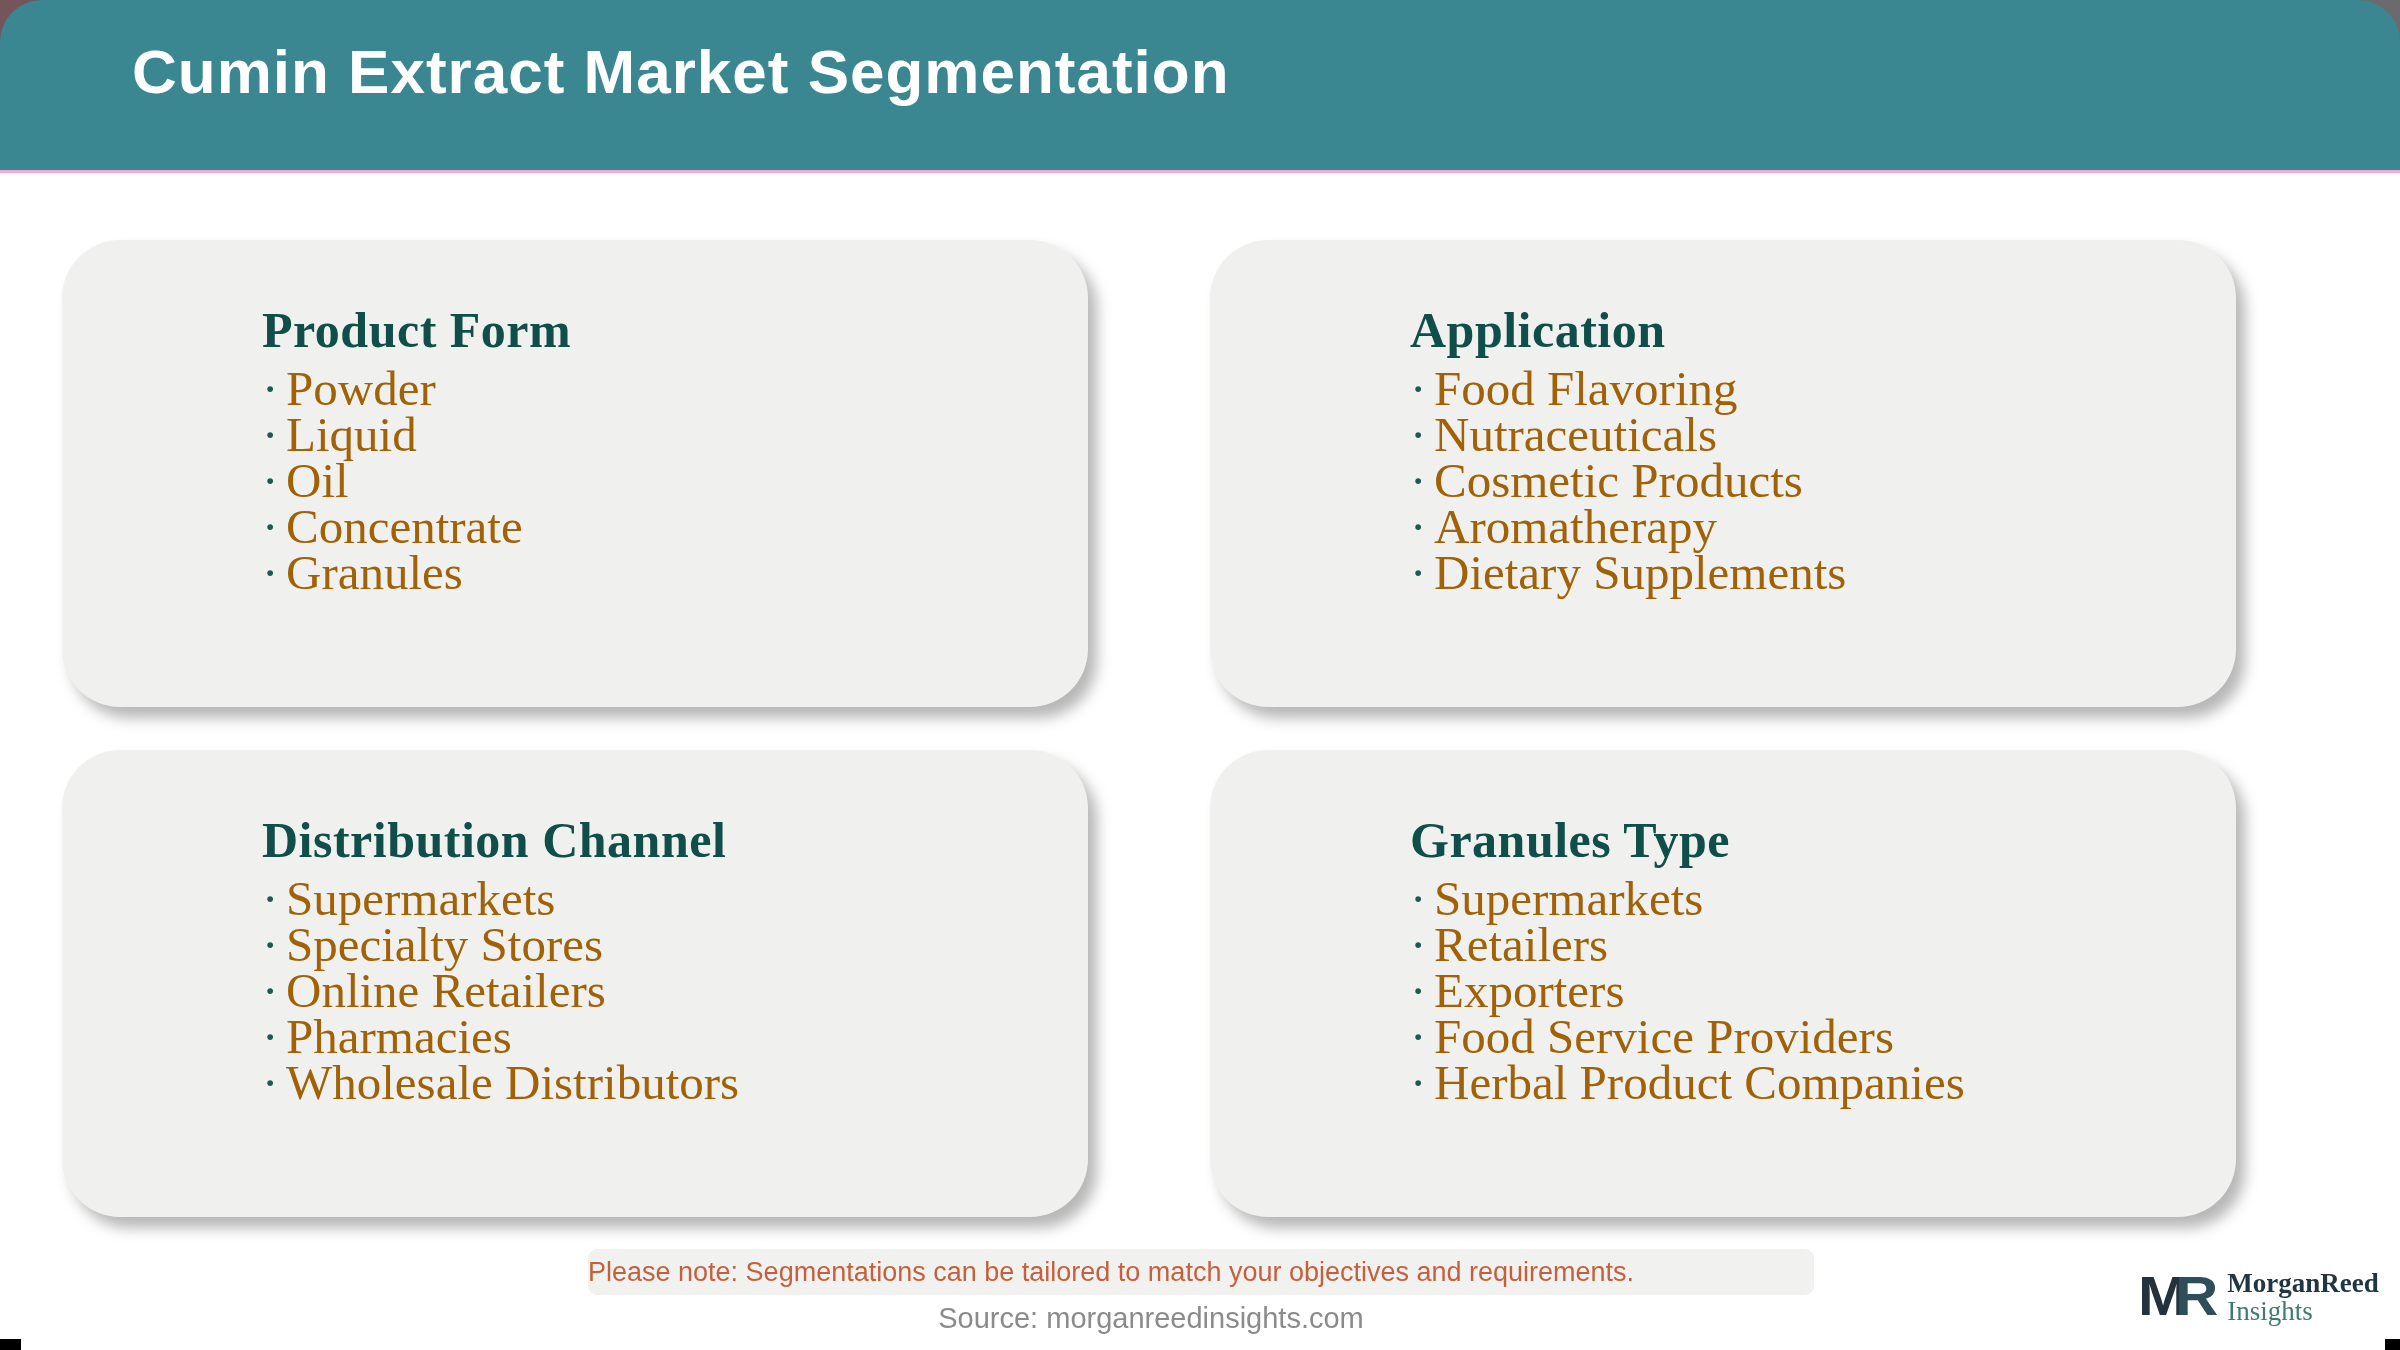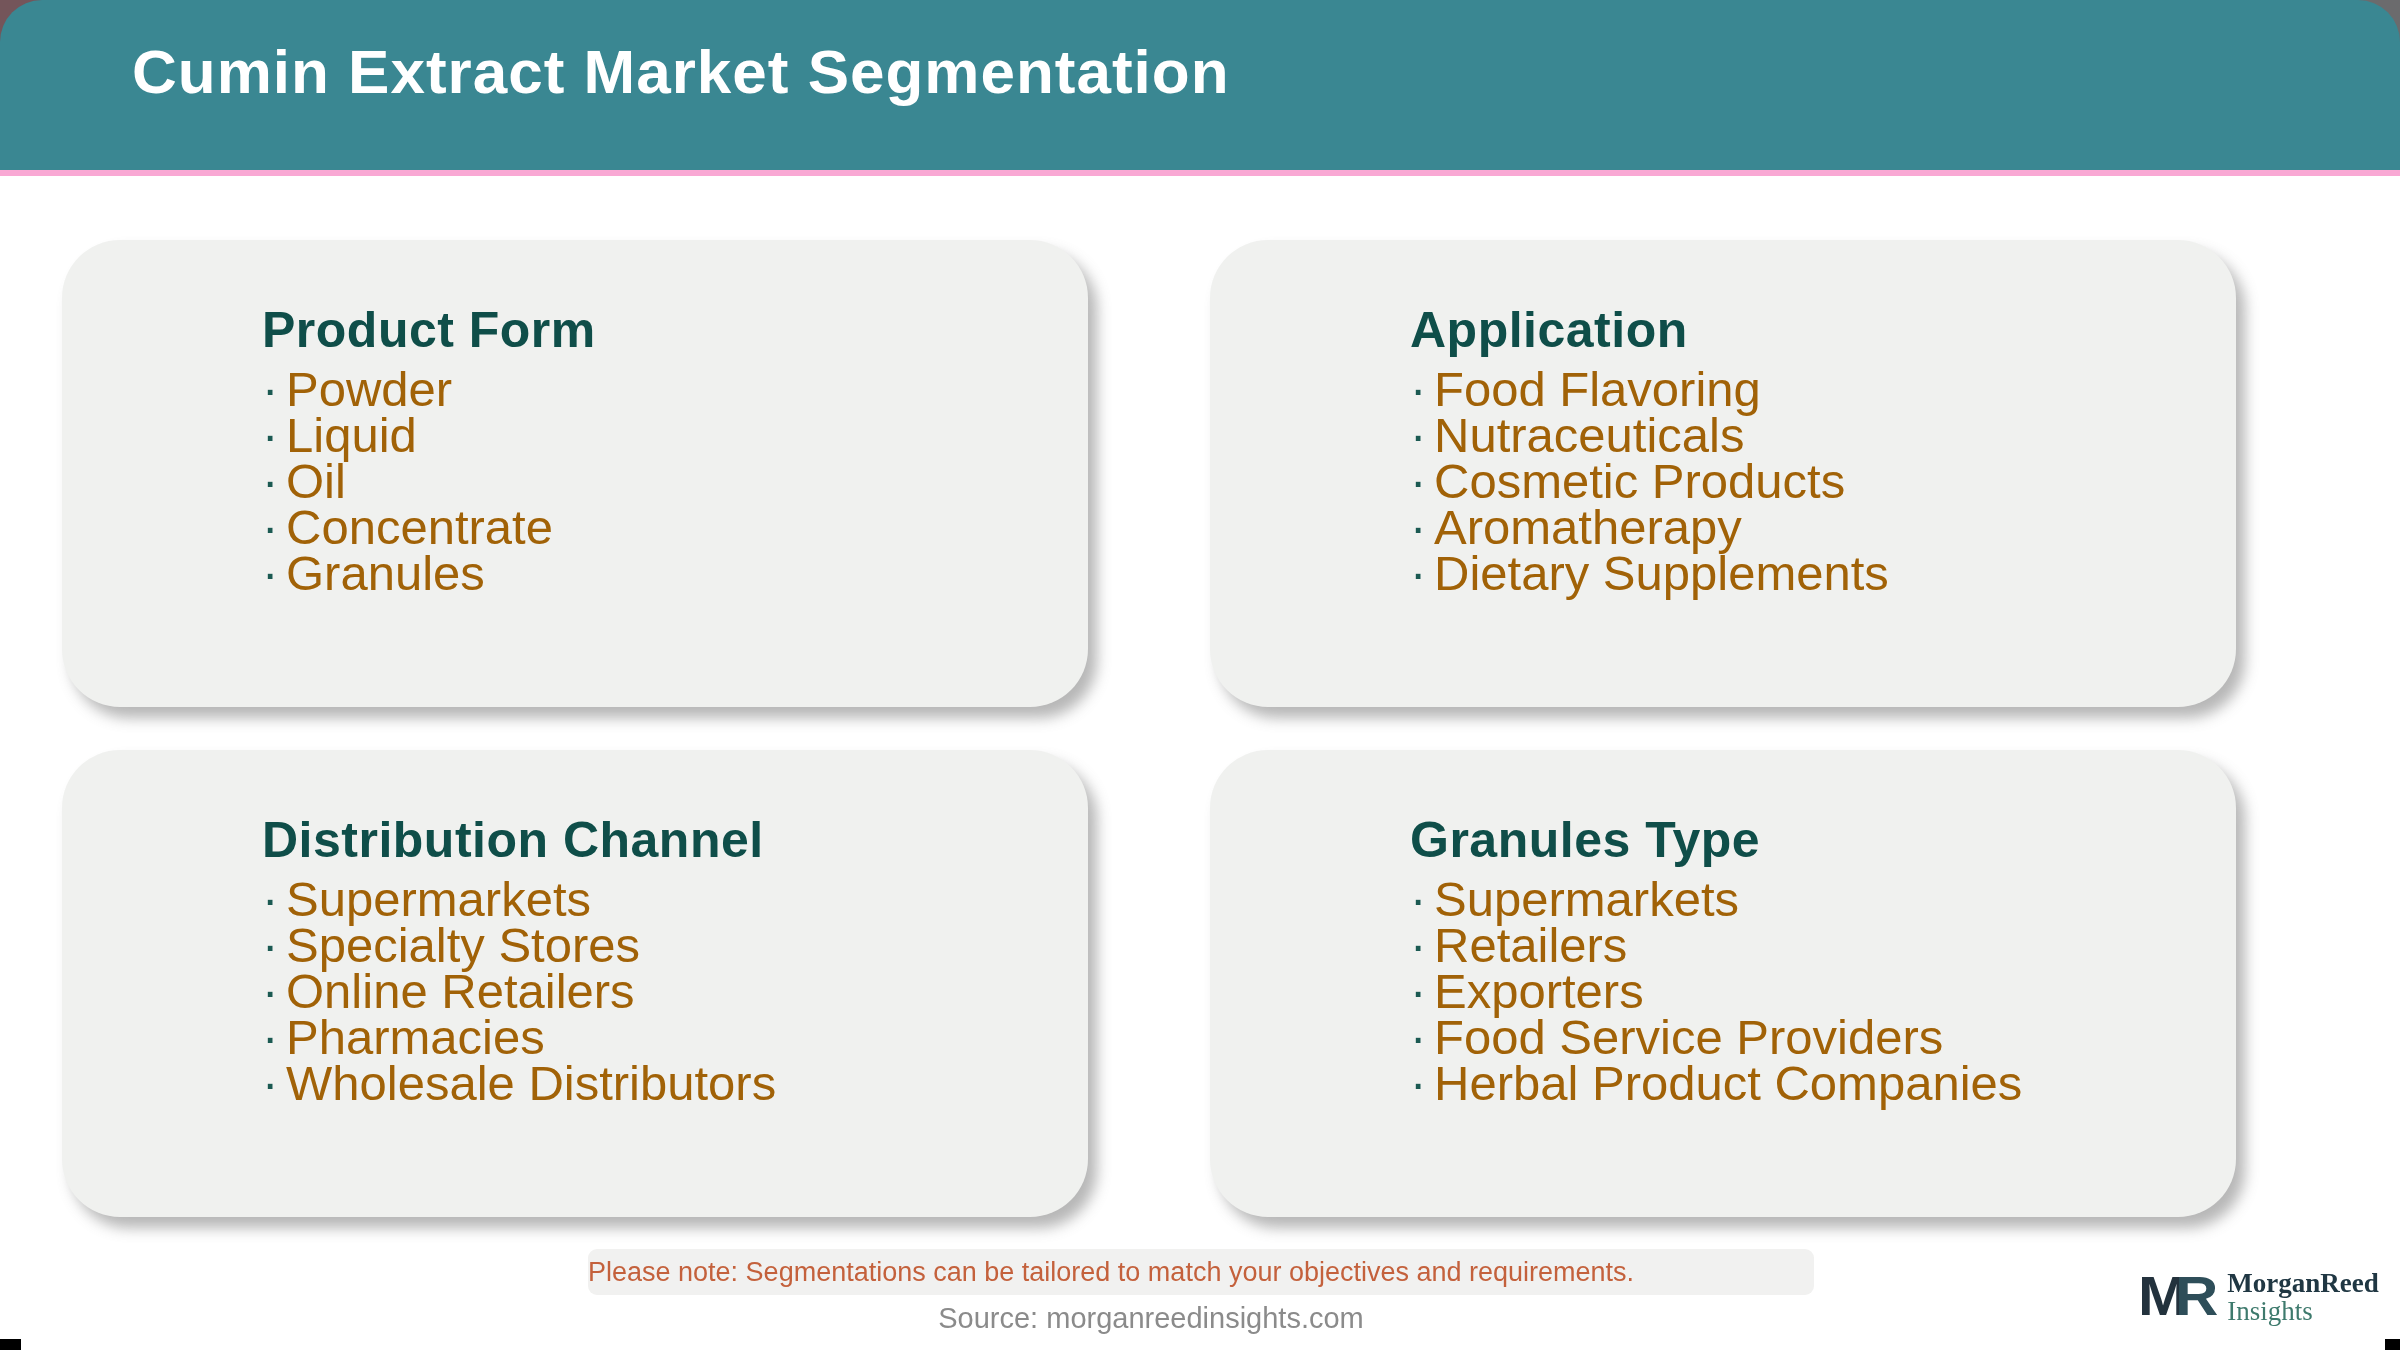--- a/index.html
+++ b/index.html
@@ -14,21 +14,21 @@
   
   .corner-bg { position: absolute; width: 70px; height: 70px; top: 0; z-index: 0; }
   .corner-bg.tl { left: 0; background: #74555a; }
   .corner-bg.tr { right: 0; background: #6b6b6d; }
 
   .header {
     position: absolute; top: 0; left: 0;
     width: 2400px; height: 170px;
     background: #3a8792;
     border-radius: 42px 42px 0 0;
-    border-bottom: 6px solid #f9a8d4;
+    border-bottom: 3px solid #f9a8d4;
     z-index: 1;
   }
   .header-title {
     position: absolute; left: 132px; top: 36px;
     font-size: 62px; font-weight: bold; color: #ffffff;
     letter-spacing: 1px;
   }
 
   .card {
     position: absolute;
@@ -36,21 +36,21 @@
     background: #f0f1ef;
     border-radius: 58px;
     box-shadow: 9px 11px 14px rgba(95, 95, 95, 0.45);
     z-index: 1;
   }
   .card.c0 { left: 62px;   top: 240px; }
   .card.c1 { left: 1210px; top: 240px; }
   .card.c2 { left: 62px;   top: 750px; }
   .card.c3 { left: 1210px; top: 750px; }
 
-  .card-inner { padding: 60px 44px 0 200px; }
+  .card-inner { padding: 60px 44px 0 200px; font-family: Liberation Serif, serif; }
   .card-title {
     margin: 0 0 6px 0;
     font-size: 50px; font-weight: bold;
     color: #0f4e49; letter-spacing: 0.5px;
     line-height: 60px;
   }
   .card-list { margin: 0; padding: 0; list-style: none; }
   .card-item {
     font-size: 49px; color: #a16207;
     line-height: 46px;

